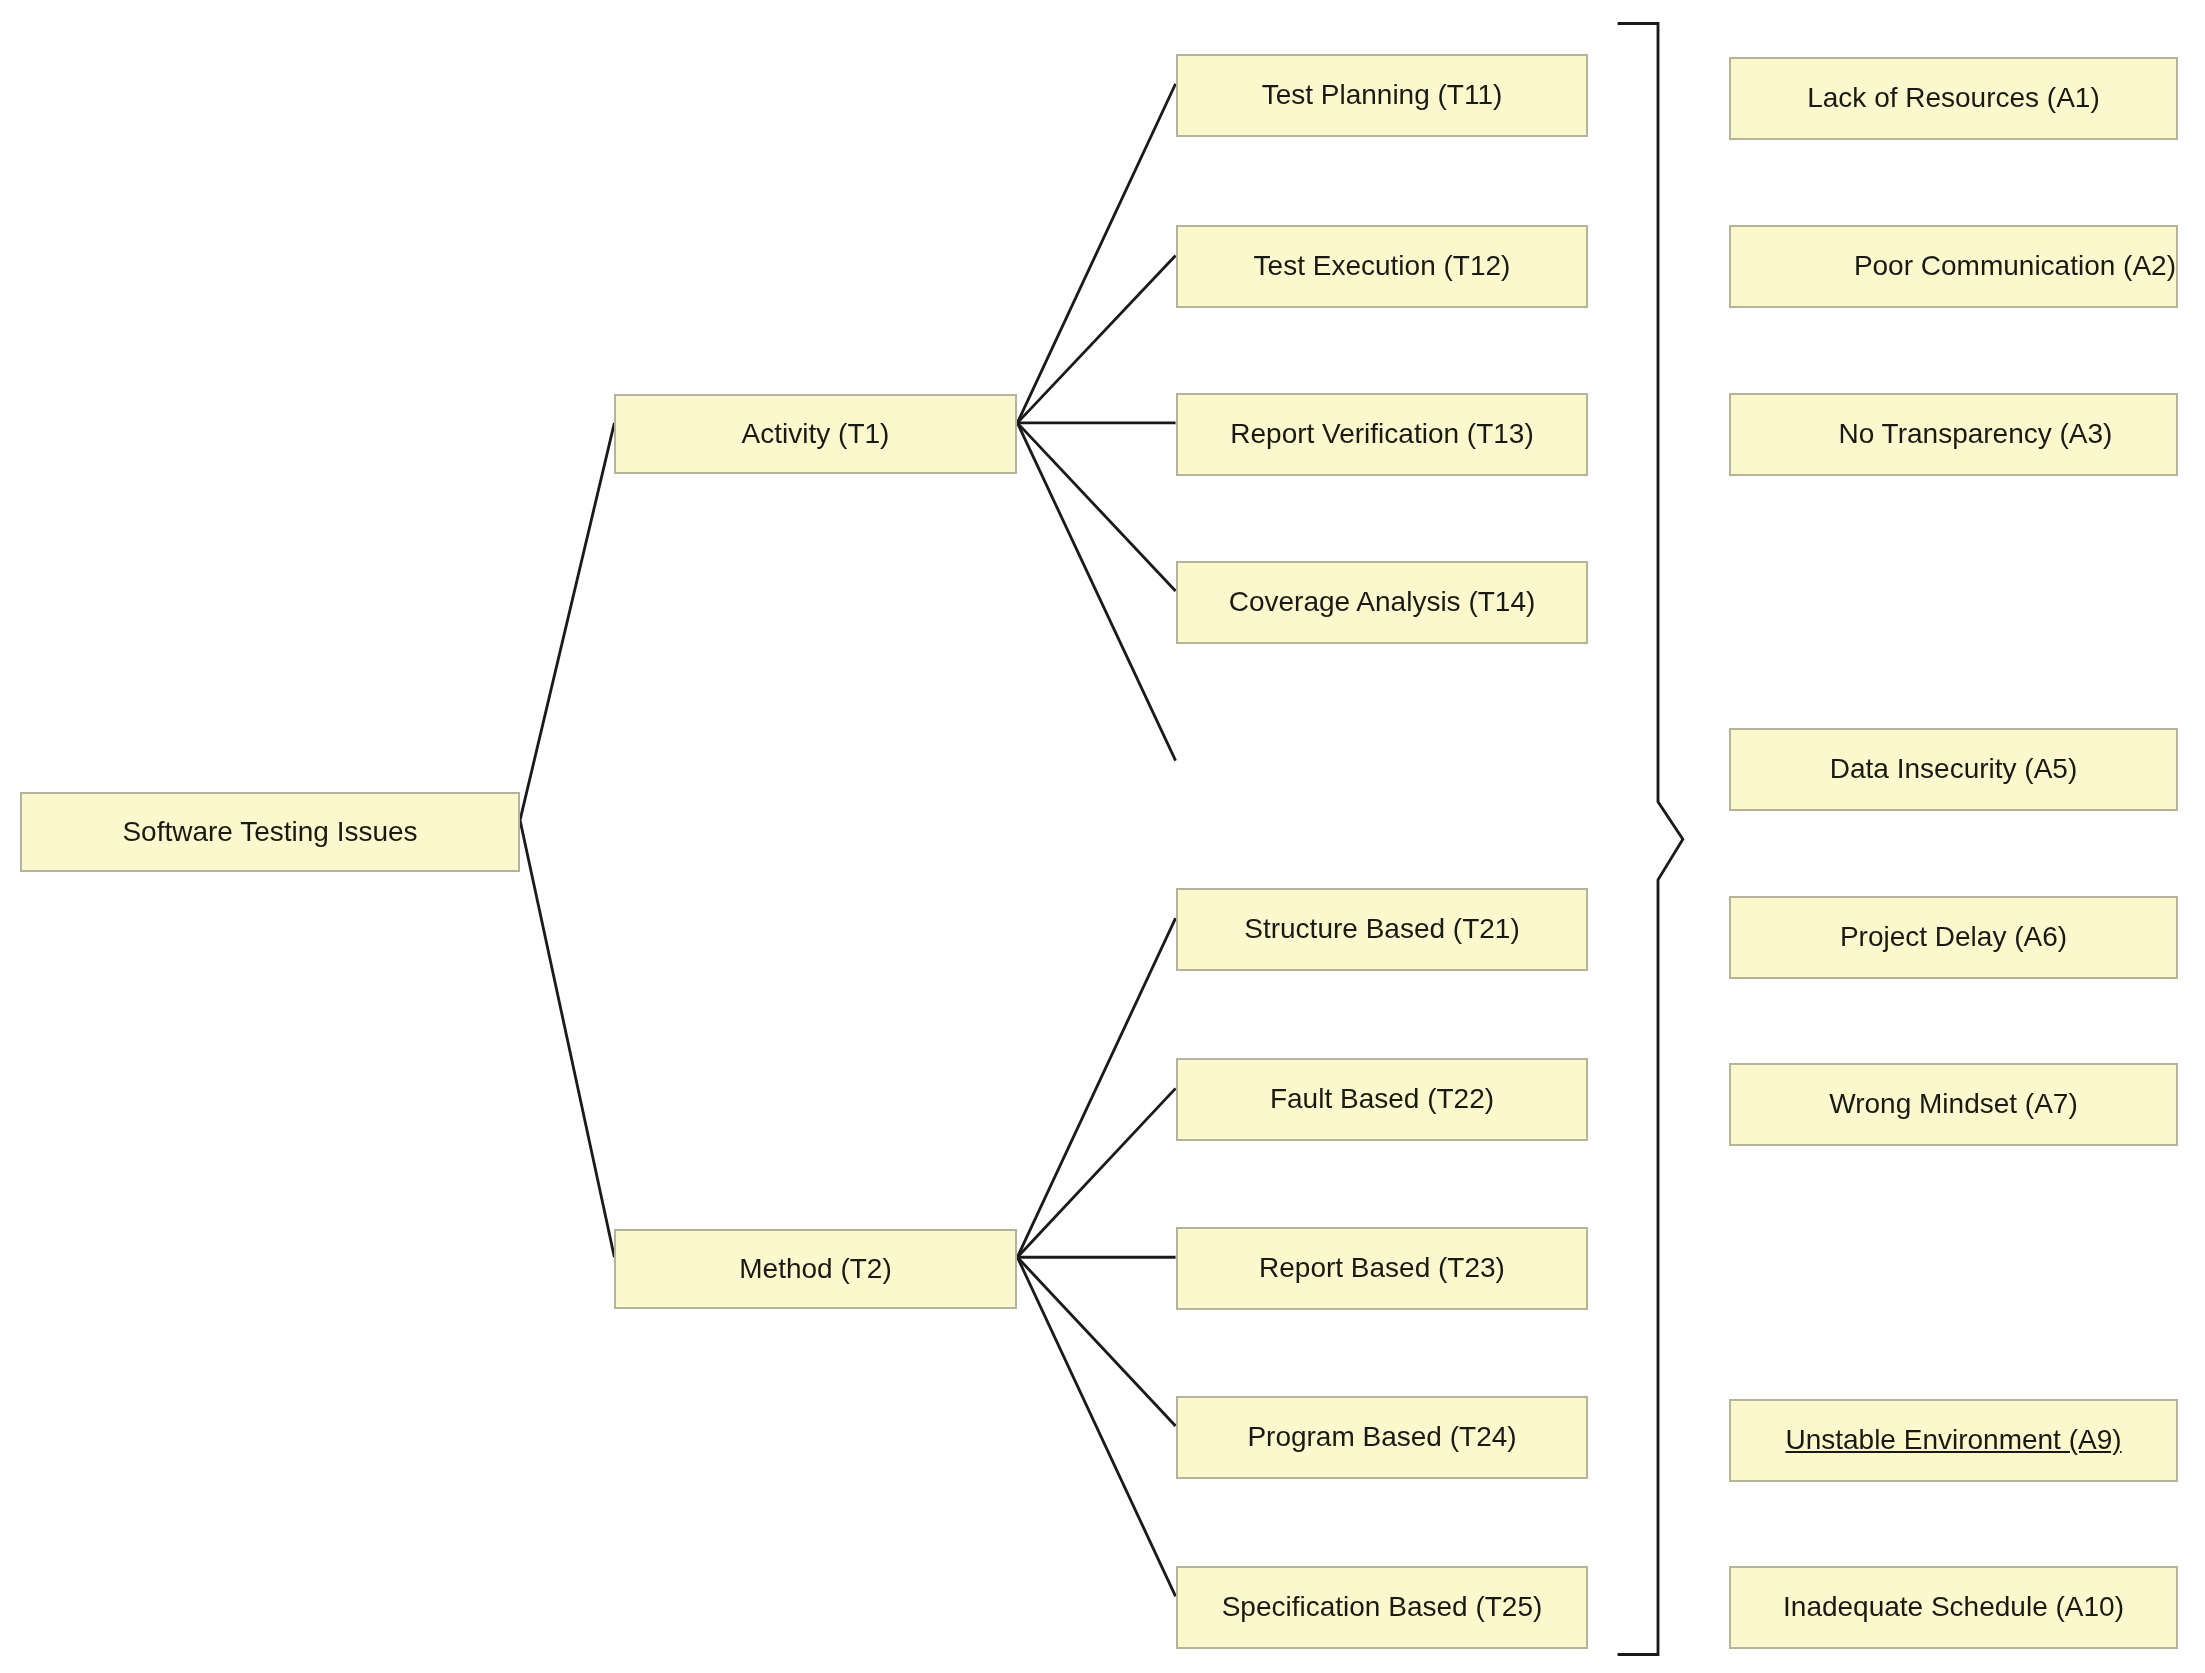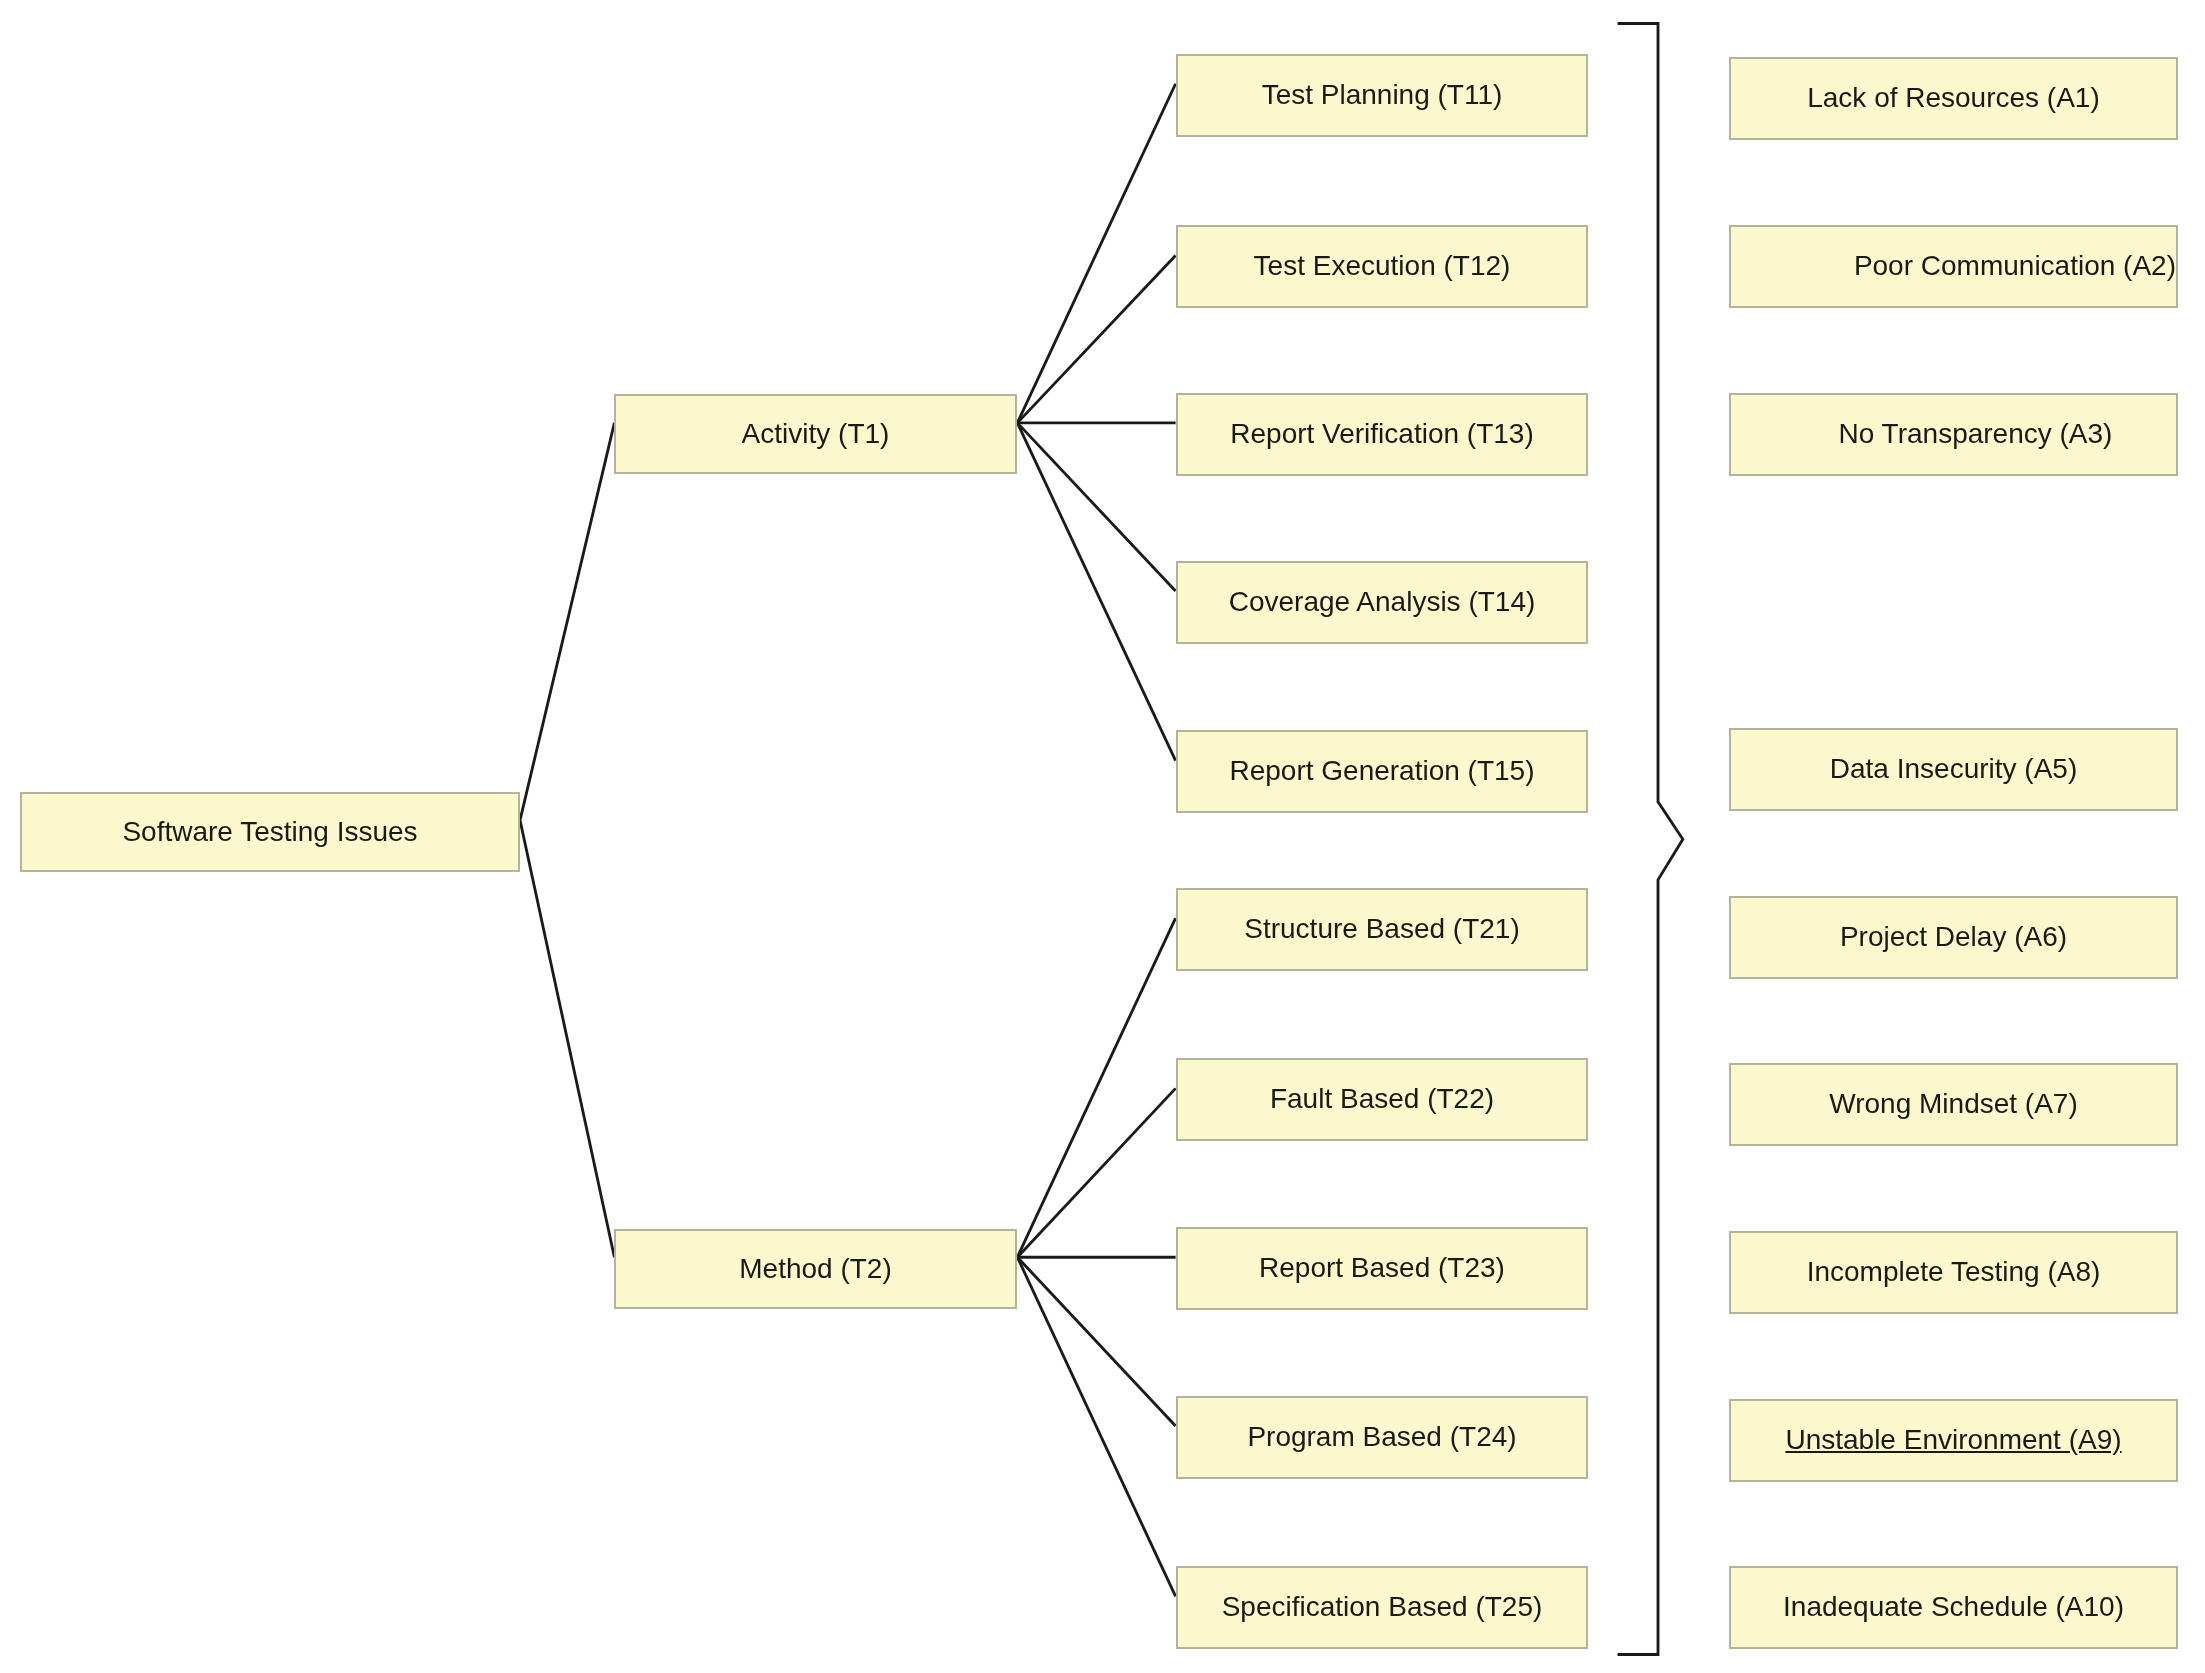--- a/index.html
+++ b/index.html
@@ -94,23 +94,20 @@
   </div>
   <div class="node" style="left:1176px; top:214px; width:412px; height:83px;">
     <span class="node-label">Test Execution (T12)</span>
   </div>
   <div class="node overflow" style="left:1176px; top:382px; width:412px; height:83px;">
     <span class="node-label">Report Verification (T13)</span>
   </div>
   <div class="node overflow" style="left:1176px; top:550px; width:412px; height:83px;">
     <span class="node-label">Coverage Analysis (T14)</span>
   </div>
-  <div class="node overflow" style="left:1176px; top:719px; width:412px; height:83px;">
-    <span class="node-label">Report Generation (T15)</span>
-  </div>
 
   <div class="node" style="left:1176px; top:877px; width:412px; height:83px;">
     <span class="node-label">Structure Based (T21)</span>
   </div>
   <div class="node" style="left:1176px; top:1047px; width:412px; height:83px;">
     <span class="node-label">Fault Based (T22)</span>
   </div>
   <div class="node" style="left:1176px; top:1216px; width:412px; height:83px;">
     <span class="node-label">Report Based (T23)</span>
   </div>
@@ -132,23 +129,20 @@
   </div>
   <div class="node" style="left:1729px; top:717px; width:449px; height:83px;">
     <span class="node-label">Data Insecurity (A5)</span>
   </div>
   <div class="node" style="left:1729px; top:885px; width:449px; height:83px;">
     <span class="node-label">Project Delay (A6)</span>
   </div>
   <div class="node" style="left:1729px; top:1052px; width:449px; height:83px;">
     <span class="node-label">Wrong Mindset (A7)</span>
   </div>
-  <div class="node" style="left:1729px; top:1220px; width:449px; height:83px;">
-    <span class="node-label">Incomplete Testing (A8)</span>
-  </div>
   <div class="node overflow" style="left:1729px; top:1388px; width:449px; height:83px;text-decoration:underline;">
     <span class="node-label">Unstable Environment (A9)</span>
   </div>
   <div class="node overflow" style="left:1729px; top:1555px; width:449px; height:83px;">
     <span class="node-label">Inadequate Schedule (A10)</span>
   </div>
 
 </div>
 
 

